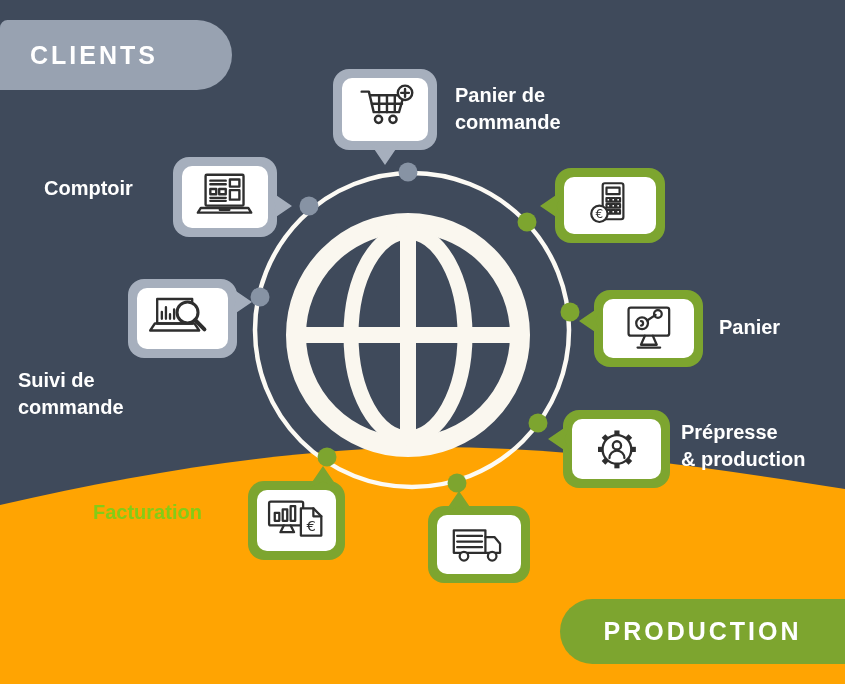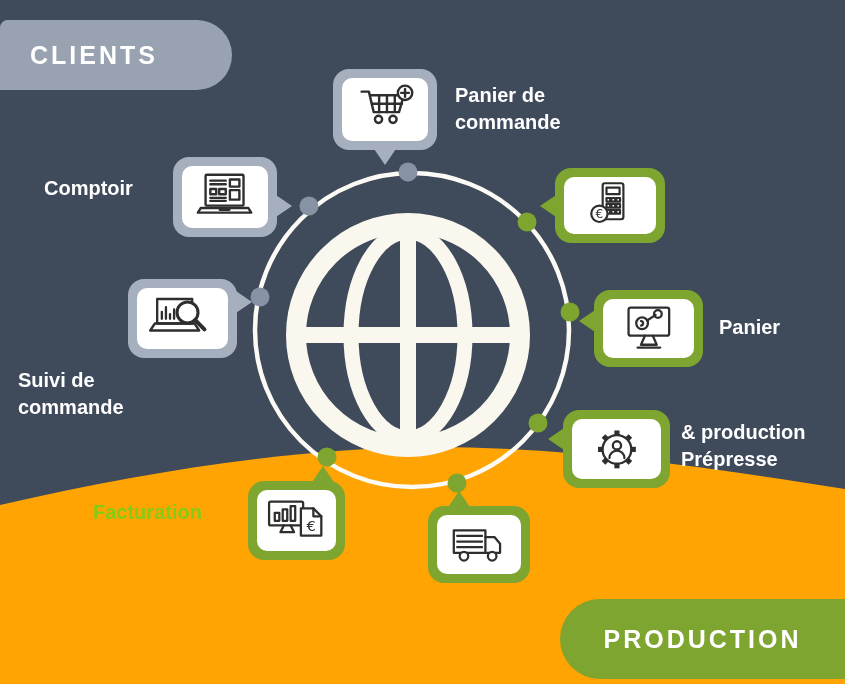--- a/index.html
+++ b/index.html
@@ -9,21 +9,21 @@
     background:#3F4A5B;
     font-family:"Liberation Sans",sans-serif;
   }
   .layer{position:absolute;left:0;top:0;width:845px;height:684px;}
 
   
   .badge{position:absolute;display:flex;align-items:center;color:#fff;
     font-weight:bold;font-size:25px;letter-spacing:3px;}
   .badge-clients{left:0;top:20px;width:232px;height:70px;background:#98A2B1;
     border-radius:10px 46px 46px 0;padding-left:30px;}
-  .badge-production{left:560px;top:599px;width:285px;height:80px;background:#7DA52F;
+  .badge-production{left:560px;top:599px;width:285px;height:65px;background:#7DA52F;
     border-radius:44px 0 0 44px;justify-content:center;}
 
   
   .bubble{position:absolute;border-radius:16px;}
   .bubble.gray{background:#A6AFBD;}
   .bubble.green{background:#7DA52F;}
   .bubble-inner{position:absolute;left:9px;top:9px;right:9px;bottom:9px;
     background:#FFFFFF;border-radius:10px;display:flex;align-items:center;justify-content:center;}
   .bubble-inner svg{width:92%;height:88%;}
   .tail{position:absolute;}
@@ -173,22 +173,22 @@
           <line x1="40.6" y1="31.6" x2="43.7" y2="34.7"></line>
           <line x1="20.3" y1="34.7" x2="23.4" y2="31.6"></line>
           <line x1="40.6" y1="14.4" x2="43.7" y2="11.3"></line>
         </g>
         <circle cx="32" cy="19.5" r="3.6"></circle>
         <path d="M25.5 30.5 a6.5 6.5 0 0 1 13 0"></path>
       </svg>
     </div>
   </div>
   <div class="node-label l-prepresse">
+    <span>Prépresse</span>
     <span>&amp; production</span>
-    <span>Prépresse</span>
   </div>
 
   <div class="bubble green b-logistique">
     <span class="tail tail-up"></span>
     <div class="bubble-inner">
       <svg viewBox="0 0 64 46" class="icon-stroke">
         <rect x="10" y="10" width="28" height="20"></rect>
         <path d="M13 15 h22 M13 20 h22 M13 25 h22"></path>
         <path d="M38 16 h8 l5 6 v8 h-13"></path>
         <circle cx="19" cy="33" r="3.8" fill="#fff"></circle>

